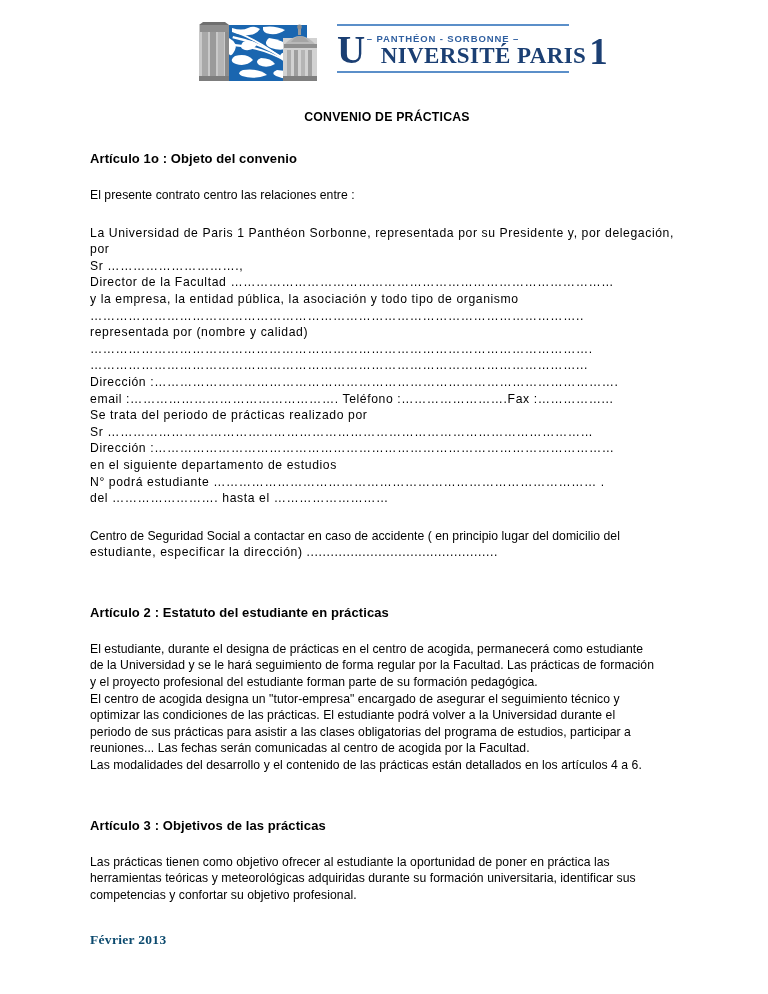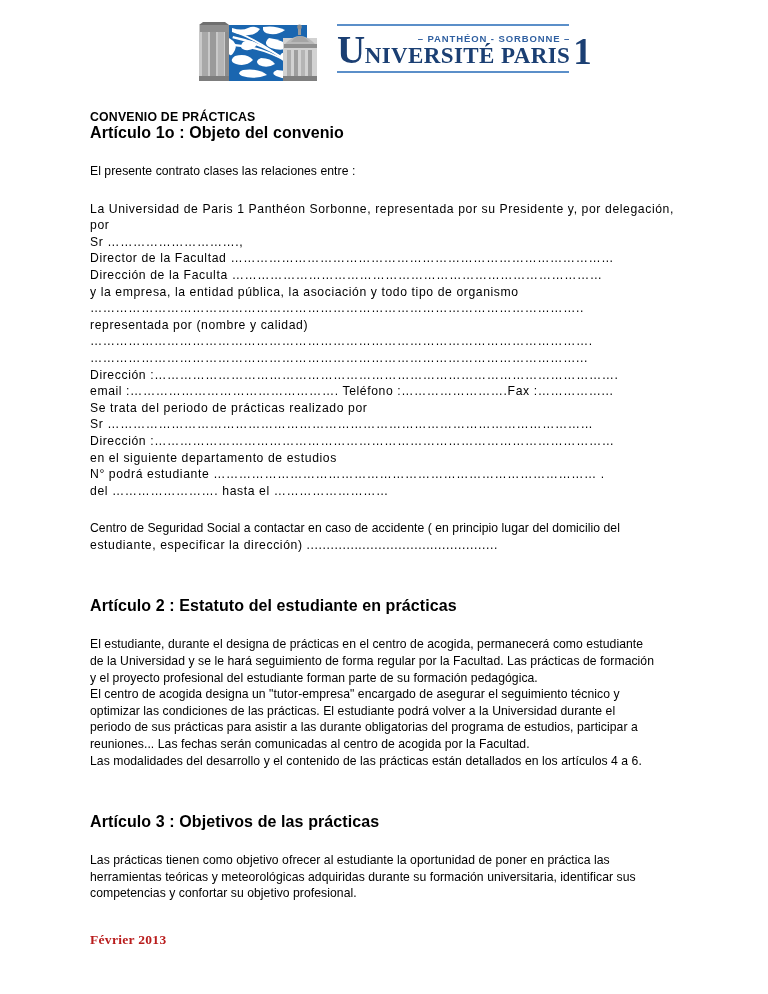--- a/index.html
+++ b/index.html
@@ -74,63 +74,66 @@
     font-family: "Liberation Serif", serif;
     color: #1b3f73;
     font-size: 39px;
     line-height: 36px;
     font-weight: 700;
     letter-spacing: -0.5px;
   }
   .logo-stack {
     display: flex;
     flex-direction: column;
-    align-items: flex-end;
+    align-items: flex-start;
     padding-bottom: 1px;
   }
   .logo-top-line {
     font-family: "Liberation Sans", sans-serif;
     color: #2f5fa0;
     font-size: 9.5px;
     font-weight: 700;
     letter-spacing: 0.9px;
     line-height: 11px;
     white-space: nowrap;
     padding-left: 2px;
   }
   .logo-bottom-line {
     font-family: "Liberation Serif", serif;
     color: #1b3f73;
     font-size: 23px;
     font-weight: 700;
     line-height: 23px;
     letter-spacing: 0.4px;
     white-space: nowrap;
+    margin-left: 16px;
   }
   .logo-one {
     font-family: "Liberation Serif", serif;
     color: #1b3f73;
     font-size: 37px;
     font-weight: 700;
     line-height: 32px;
     padding-left: 3px;
   }
 
   
   .content {
     padding: 0 84px 0 90px;
     margin-top: 26px;
   }
   .doc-title {
+    text-align: center;
     font-size: 12.3px;
     font-weight: 700;
     letter-spacing: 0.2px;
+    margin-bottom: 27px;
   }
   .article-heading {
-    font-size: 16px;
+    font-size: 13px;
     font-weight: 700;
     letter-spacing: 0.1px;
     margin: 0;
   }
   .para {
     font-size: 12.2px;
     line-height: 16.6px;
     margin: 0;
     letter-spacing: 0.05px;
   }
@@ -141,21 +144,21 @@
     letter-spacing: 0.6px;
   }
   .footer {
     position: absolute;
     left: 90px;
     bottom: 46px;
     font-family: "Liberation Serif", serif;
     font-size: 13.5px;
     font-weight: 700;
     letter-spacing: 0.3px;
-    color: #b91c1c;
+    color: #0c4a6e;
   }
 </style>
 </head>
 <body>
 
 <div class="page">
 
   <div class="header">
     <div class="logo-block">
 
@@ -227,28 +230,27 @@
 
     </div>
   </div>
 
   <div class="content">
 
     <div class="doc-title">CONVENIO DE PRÁCTICAS</div>
 
     <div class="article-heading">Artículo 1o : Objeto del convenio</div>
     <div class="spacer-lg"></div>
-    <div class="para">El presente contrato clases las relaciones entre :</div>
+    <div class="para">El presente contrato centro las relaciones entre :</div>
     <div class="spacer-lg"></div>
 
     <div class="block-lines">
       <div class="para dots">La Universidad de Paris 1 Panthéon Sorbonne, representada por su Presidente y, por delegación, por</div>
       <div class="para dots">Sr ………………………….,</div>
       <div class="para dots">Director de la Facultad ………………………………………………………………………………</div>
-      <div class="para dots">Dirección de la Faculta ……………………………………………………………………………</div>
       <div class="para dots">y la empresa, la entidad pública, la asociación y todo tipo de organismo</div>
       <div class="para dots">……………………………………………………………………………………………………..</div>
       <div class="para dots">representada por (nombre y calidad)</div>
       <div class="para dots">……………………………………………………………………………………………………….</div>
       <div class="para dots">……………………………………………………………………………………………………...</div>
       <div class="para dots">Dirección :……………………………………………………………………………………………….</div>
       <div class="para dots">email :…………………………………………. Teléfono :…………………….Fax :……………...</div>
       <div class="para dots">Se trata del periodo de prácticas realizado por</div>
       <div class="para dots">Sr ……………………………………………………………………………………………………</div>
       <div class="para dots">Dirección :………………………………………………………………………………………………</div>
@@ -263,21 +265,21 @@
 
     <div class="spacer-xxl"></div>
     <div class="article-heading">Artículo 2 : Estatuto del estudiante en prácticas</div>
     <div class="spacer-lg"></div>
     <div>
       <div class="para">El estudiante, durante el designa de prácticas en el centro de acogida, permanecerá como estudiante</div>
       <div class="para">de la Universidad y se le hará seguimiento de forma regular por la Facultad. Las prácticas de formación</div>
       <div class="para">y el proyecto profesional del estudiante forman parte de su formación pedagógica.</div>
       <div class="para">El centro de acogida designa un "tutor-empresa" encargado de asegurar el seguimiento técnico y</div>
       <div class="para">optimizar las condiciones de las prácticas. El estudiante podrá volver a la Universidad durante el</div>
-      <div class="para">periodo de sus prácticas para asistir a las durante obligatorias del  programa de estudios, participar a</div>
+      <div class="para">periodo de sus prácticas para asistir a las clases obligatorias del  programa de estudios, participar a</div>
       <div class="para">reuniones... Las fechas serán comunicadas al centro de acogida por la Facultad.</div>
       <div class="para">Las modalidades del desarrollo y el contenido de las prácticas están detallados en los artículos 4 a 6.</div>
     </div>
 
     <div class="spacer-xxl"></div>
     <div class="article-heading">Artículo 3  : Objetivos de las prácticas</div>
     <div class="spacer-lg"></div>
     <div>
       <div class="para">Las prácticas tienen como objetivo ofrecer al estudiante la oportunidad de poner en práctica las</div>
       <div class="para">herramientas teóricas y meteorológicas adquiridas durante su formación universitaria, identificar sus</div>

